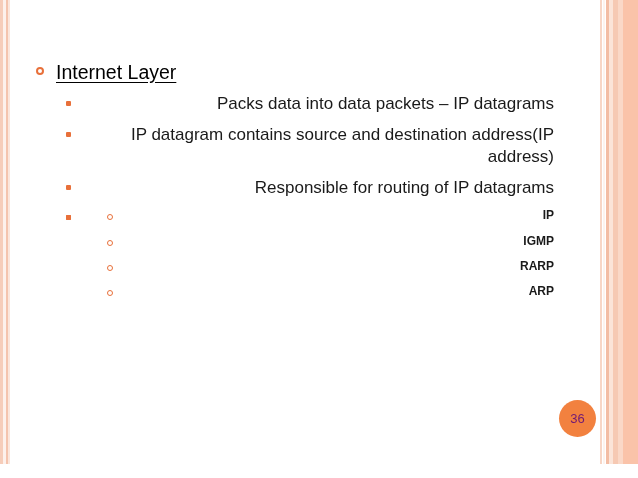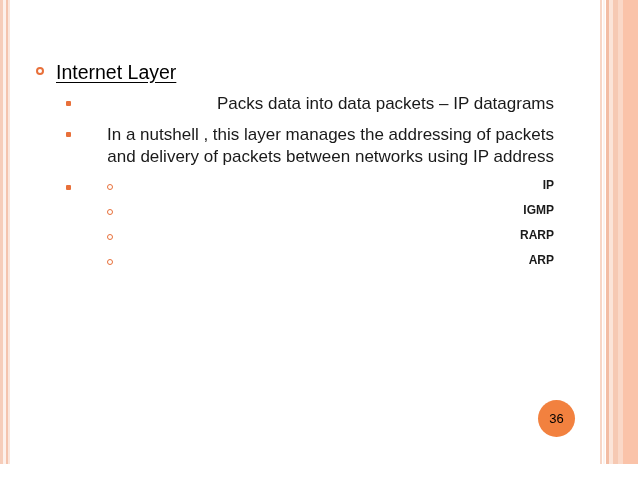--- a/index.html
+++ b/index.html
@@ -126,27 +126,27 @@
     width: 6px;
     height: 6px;
     border: 1.5px solid #e8703a;
     border-radius: 50%;
     box-sizing: border-box;
   }
 
   
   .page-badge {
     position: absolute;
-    left: 538px;
+    left: 559px;
     top: 400px;
     width: 37px;
     height: 37px;
     border-radius: 50%;
     background: #f2813f;
-    color: #000000;
+    color: #701a75;
     display: flex;
     align-items: center;
     justify-content: center;
     font-size: 13px;
     font-family: "Liberation Sans", sans-serif;
   }
 </style>
 </head>
 <body>
 
@@ -176,25 +176,32 @@
       <span class="lvl1-text">Internet Layer</span>
     </div>
 
     <ul class="lvl2-list">
 
       <li class="lvl2">
         <span class="bullet-sq"></span>
         <span>Packs data into data packets – IP datagrams</span>
       </li>
 
-
-
-      <li class="lvl2">
-        <span class="bullet-sq"></span>
-        <span>In a nutshell , this layer manages the addressing of packets and delivery of packets between networks using IP address</span>
+      <li class="lvl2">
+        <span class="bullet-sq"></span>
+        <span>IP datagram contains  source and destination address(IP address)</span>
+      </li>
+
+      <li class="lvl2">
+        <span class="bullet-sq"></span>
+        <span>Responsible for routing of IP datagrams</span>
+      </li>
+
+      <li class="lvl2">
+        <span class="bullet-sq"></span>
       </li>
 
       <li class="lvl2">
         <span class="bullet-sq"></span>
 
         
         <ul class="lvl3-list">
           <li class="lvl3">
             <span class="bullet-hollow-sm"></span>
             <span>IP</span>

